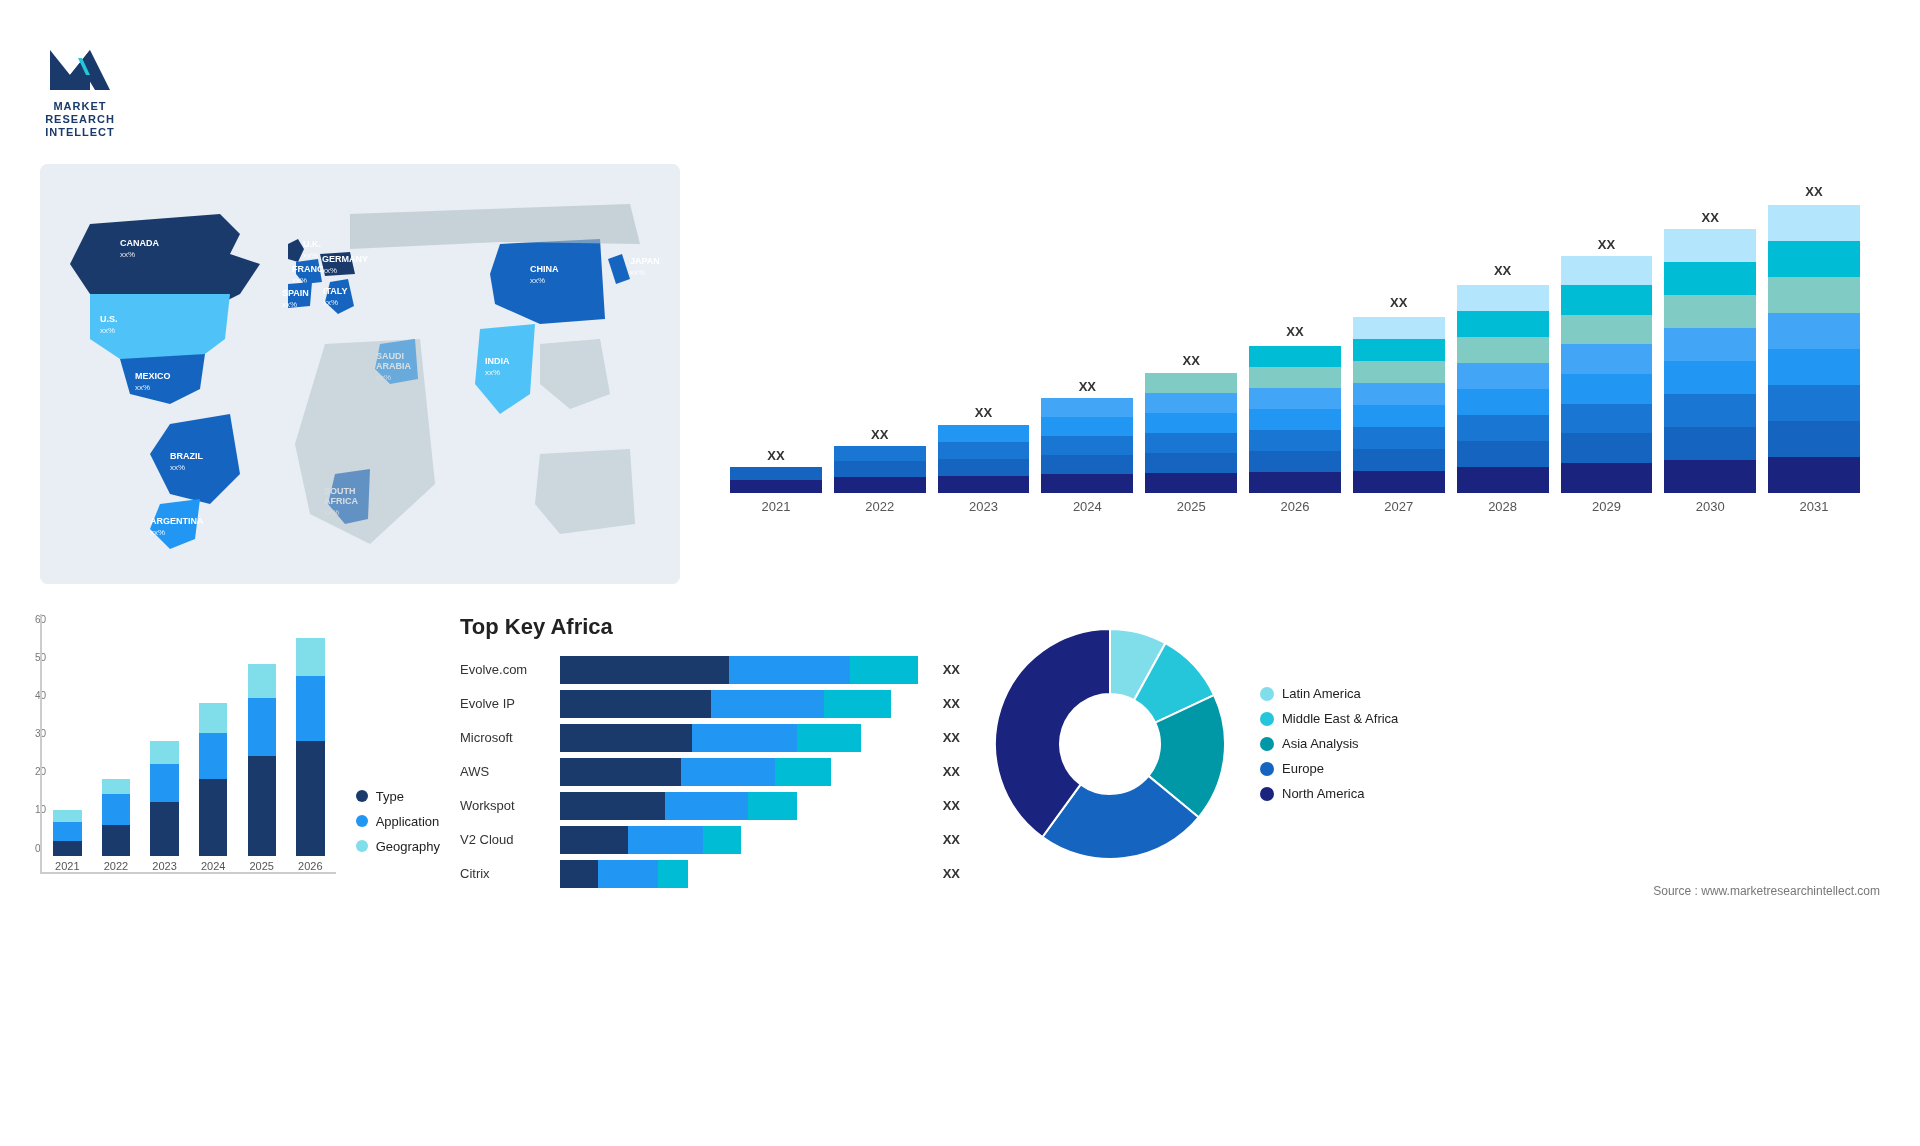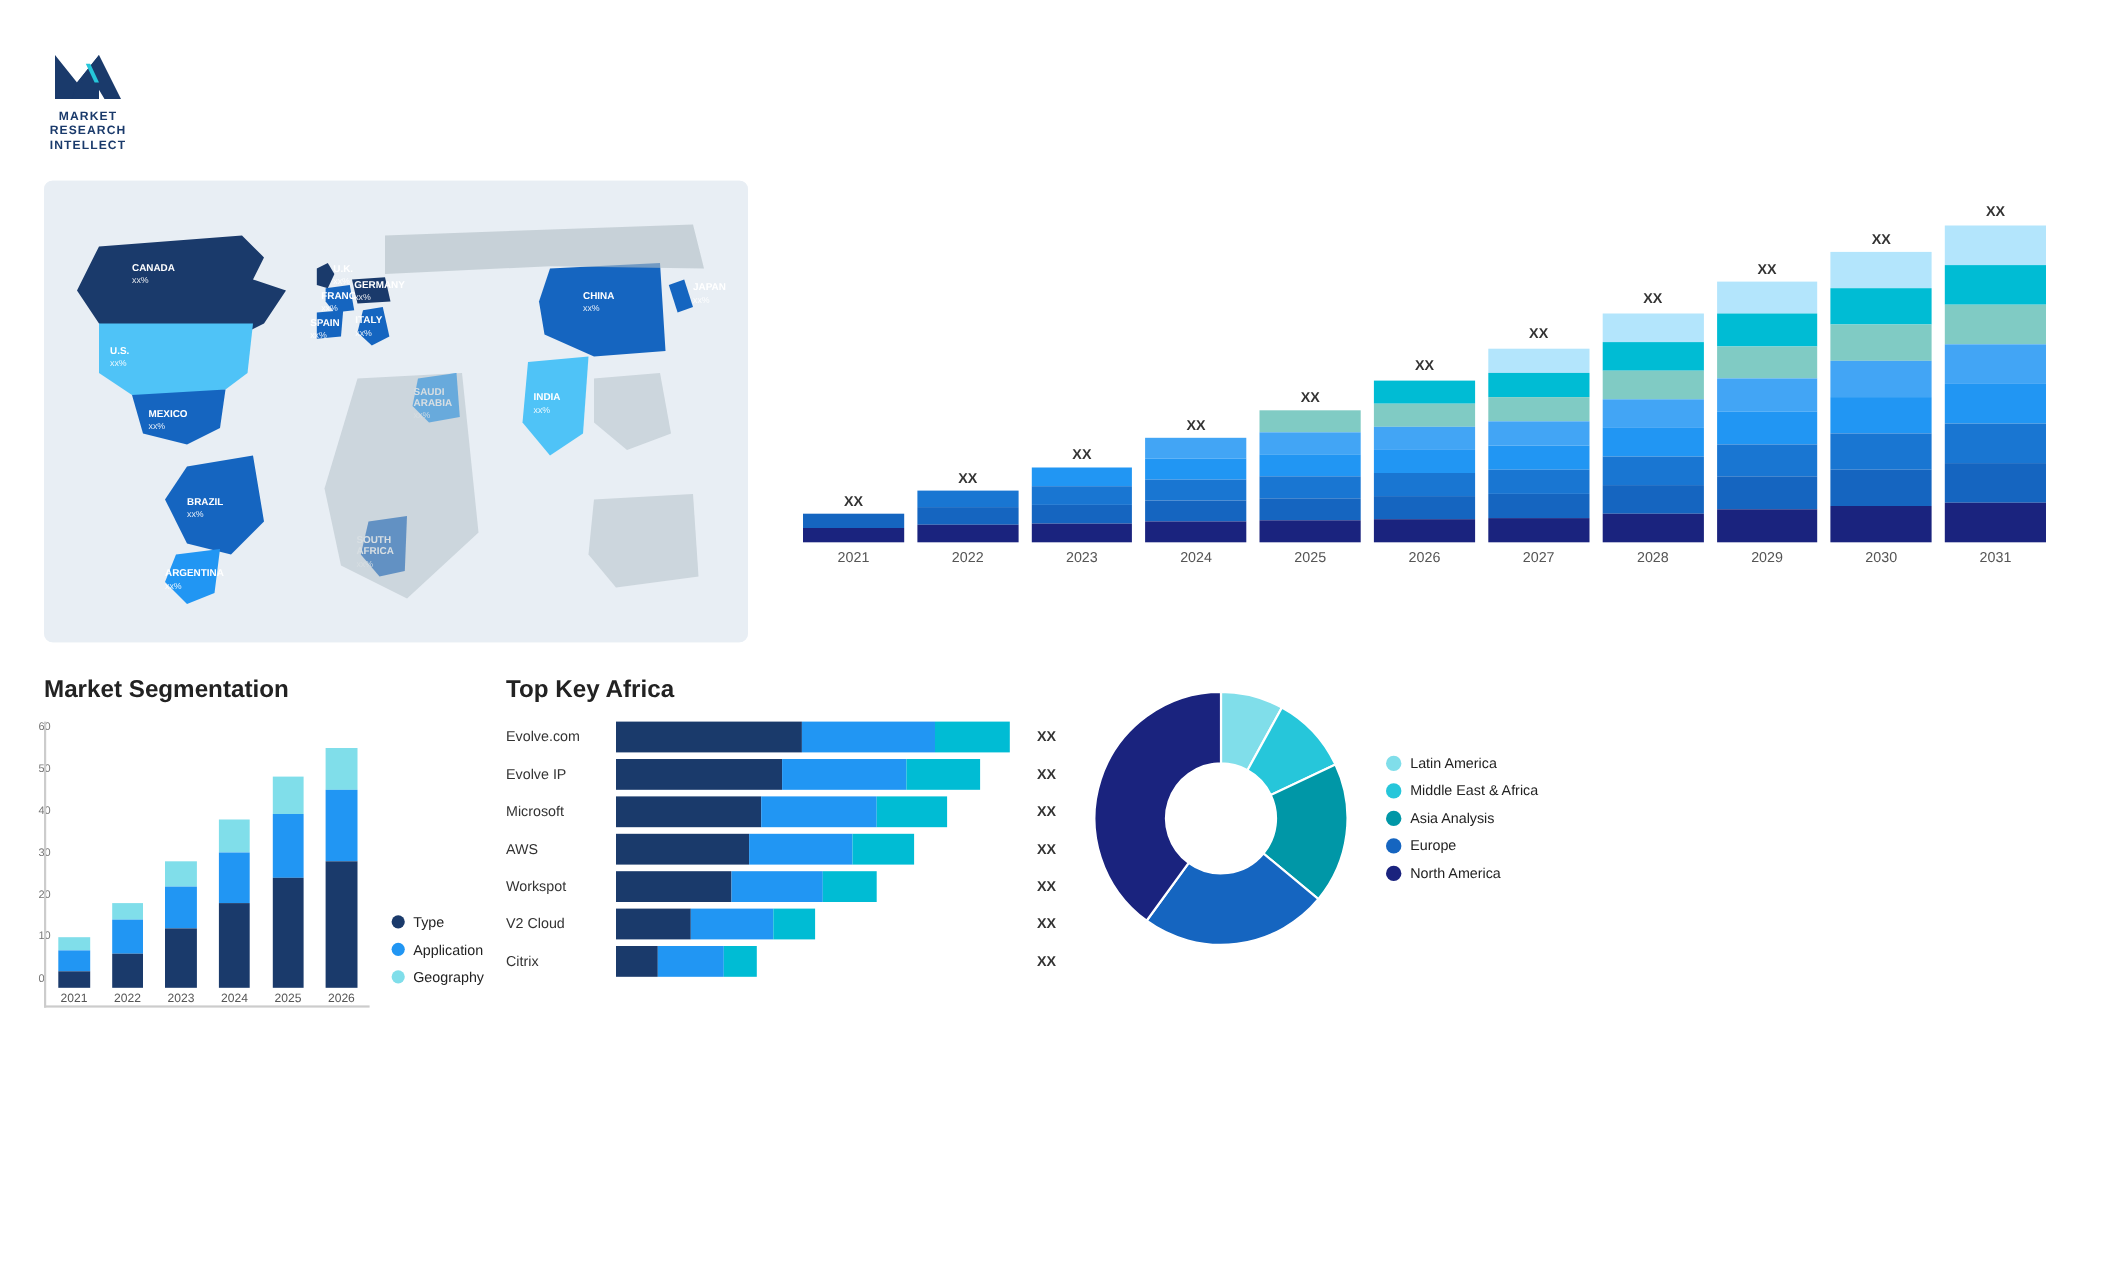--- a/index.html
+++ b/index.html
@@ -508,21 +508,20 @@
           <polygon points="99%,2% 97%,6% 101%,6%" fill="#1565c0"></polygon>
         </svg>
       </div>
   </div>
 
 </div>
 
 <div class="bottom-row">
 
   <div class="segmentation-section">
-    <h2 class="section-title">Market Segmentation</h2>
     <div class="seg-chart-wrapper">
       <div style="position:relative; flex:1;">
         <div style="position:absolute; left:-5px; top:0; height:240px; display:flex; flex-direction:column-reverse; justify-content:space-between; font-size:10px; color:#777;">
           <span>0</span>
           <span>10</span>
           <span>20</span>
           <span>30</span>
           <span>40</span>
           <span>50</span>
           <span>60</span>
@@ -705,15 +704,16 @@
           <div class="regional-legend-item">
             <div class="regional-legend-dot" style="background-color: rgb(21, 101, 192);"></div>
             <span>Europe</span>
           </div>
           <div class="regional-legend-item">
             <div class="regional-legend-dot" style="background-color: rgb(26, 35, 126);"></div>
             <span>North America</span>
           </div>
         </div>
     </div>
+    <div class="source-text">Source : www.marketresearchintellect.com</div>
   </div>
 
 </div>
 
 </body></html>

